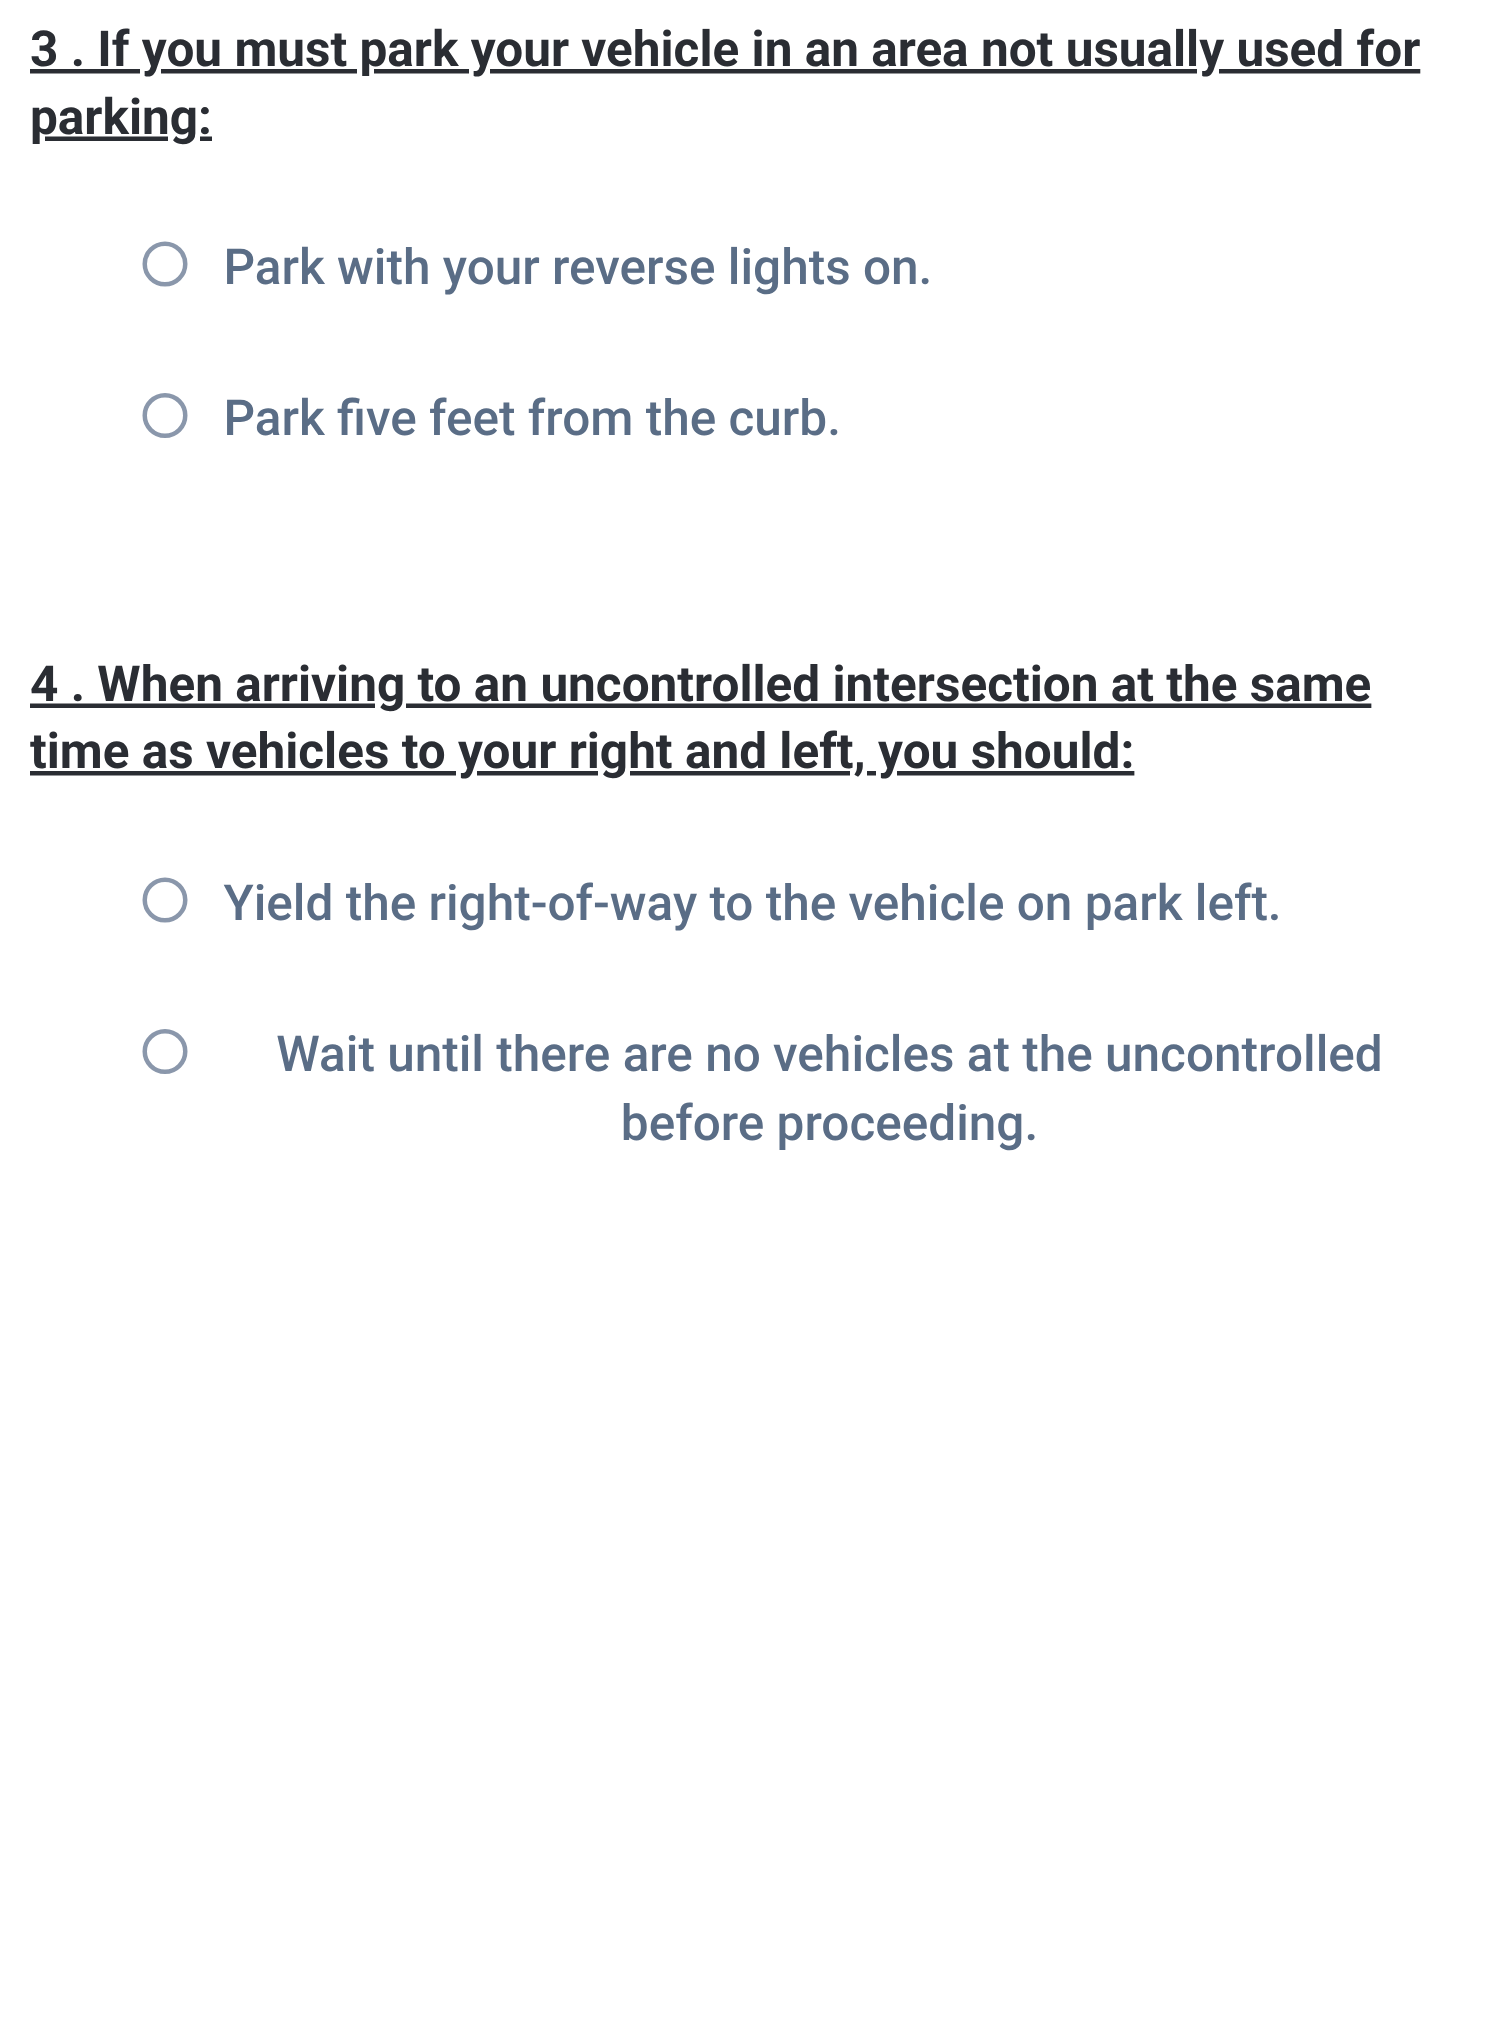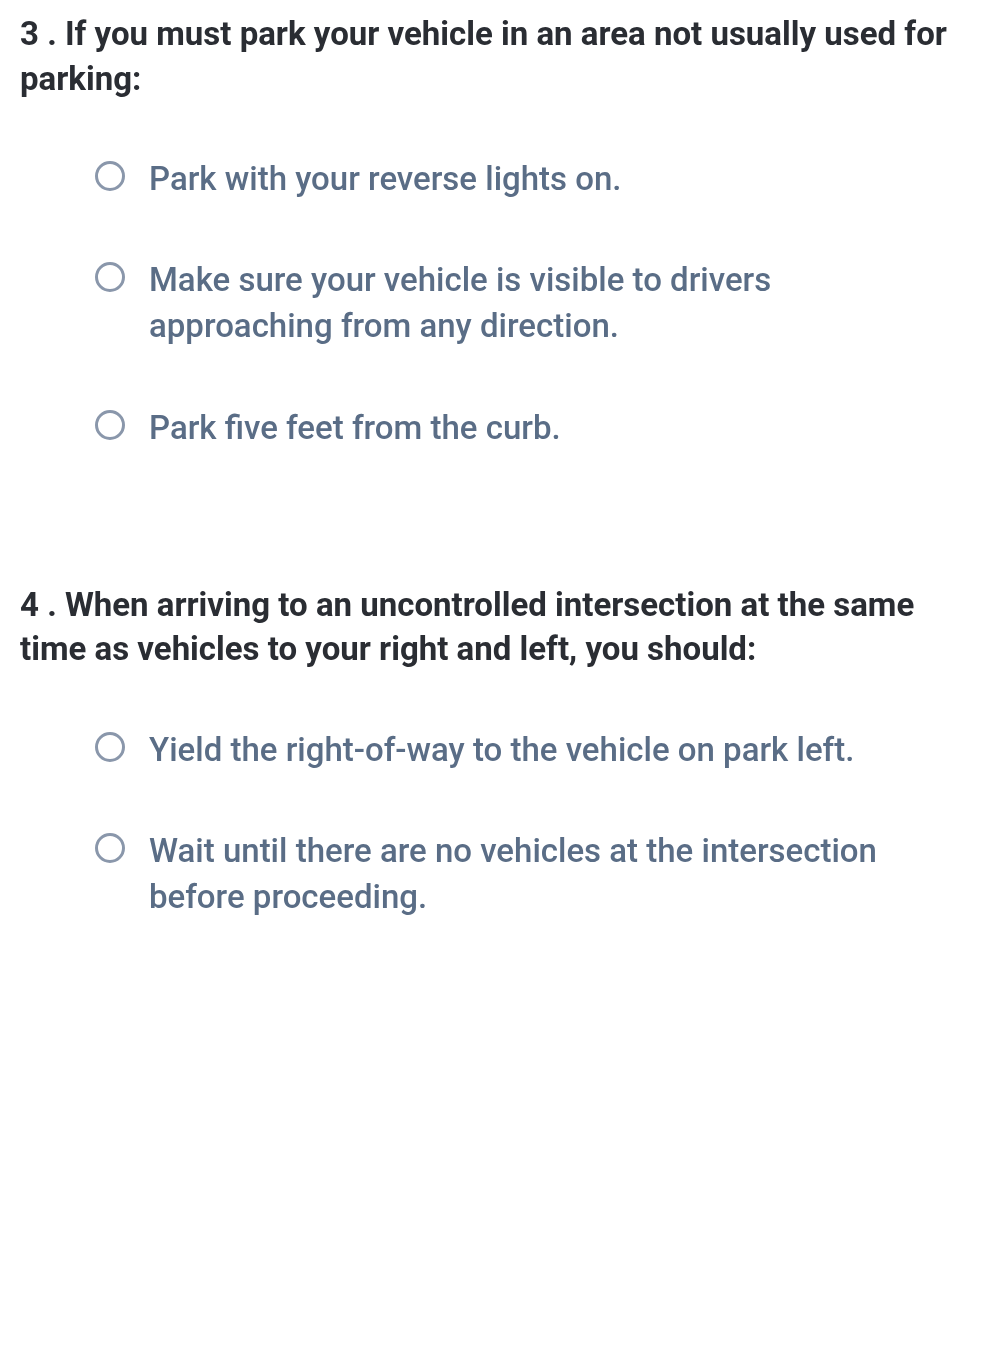--- a/index.html
+++ b/index.html
@@ -19,30 +19,32 @@
     .question-block:last-child {
       margin-bottom: 40px;
     }
     .question-text {
       font-size: 33px;
       font-weight: 700;
       color: #2a2d33;
       line-height: 1.35;
       padding: 12px 20px 0 20px;
       margin-bottom: 55px;
+      text-decoration: underline;
     }
     .options {
       padding-left: 95px;
       padding-right: 40px;
     }
     .option {
       display: flex;
       align-items: flex-start;
       margin-bottom: 55px;
       cursor: pointer;
+      text-align: center;
     }
     .radio {
       flex-shrink: 0;
       width: 30px;
       height: 30px;
       border: 3px solid #8a97ab;
       border-radius: 50%;
       margin-right: 24px;
       margin-top: 5px;
       background: #ffffff;
@@ -59,34 +61,30 @@
 
 <div class="question-block">
   <div class="question-text">3 . If you must park your vehicle in an area not usually used for parking:</div>
   <div class="options">
     <label class="option">
       <span class="radio"></span>
       <span class="option-text">Park with your reverse lights on.</span>
     </label>
     <label class="option">
       <span class="radio"></span>
-      <span class="option-text">Make sure your vehicle is visible to drivers approaching from any direction.</span>
-    </label>
-    <label class="option">
-      <span class="radio"></span>
       <span class="option-text">Park five feet from the curb.</span>
     </label>
   </div>
 </div>
 
 <div class="question-block">
   <div class="question-text">4 . When arriving to an uncontrolled intersection at the same time as vehicles to your right and left, you should:</div>
   <div class="options">
     <label class="option">
       <span class="radio"></span>
       <span class="option-text">Yield the right-of-way to the vehicle on park left.</span>
     </label>
     <label class="option">
       <span class="radio"></span>
-      <span class="option-text">Wait until there are no vehicles at the intersection before proceeding.</span>
+      <span class="option-text">Wait until there are no vehicles at the uncontrolled before proceeding.</span>
     </label>
   </div>
 </div>
 
 </body></html>

